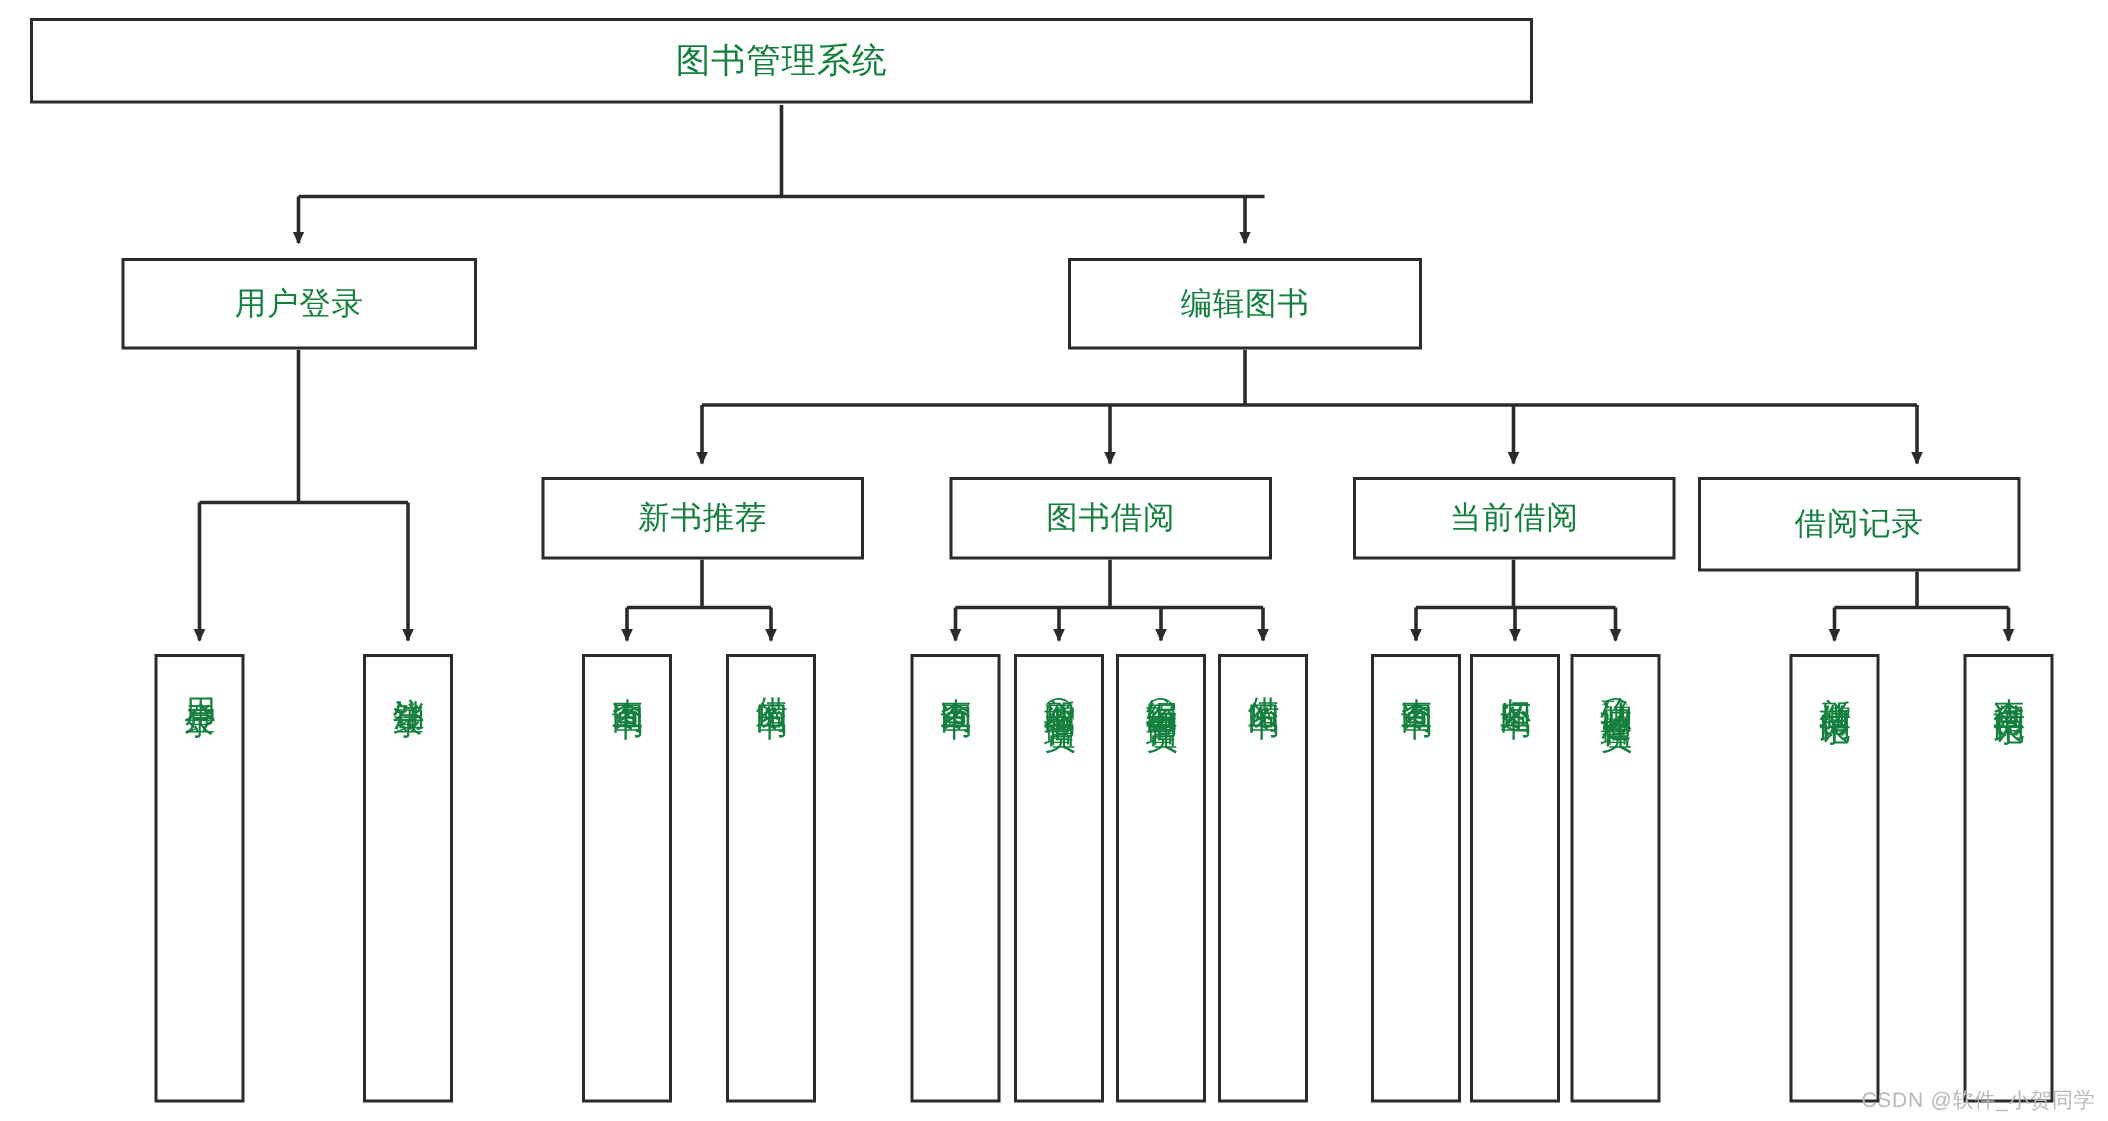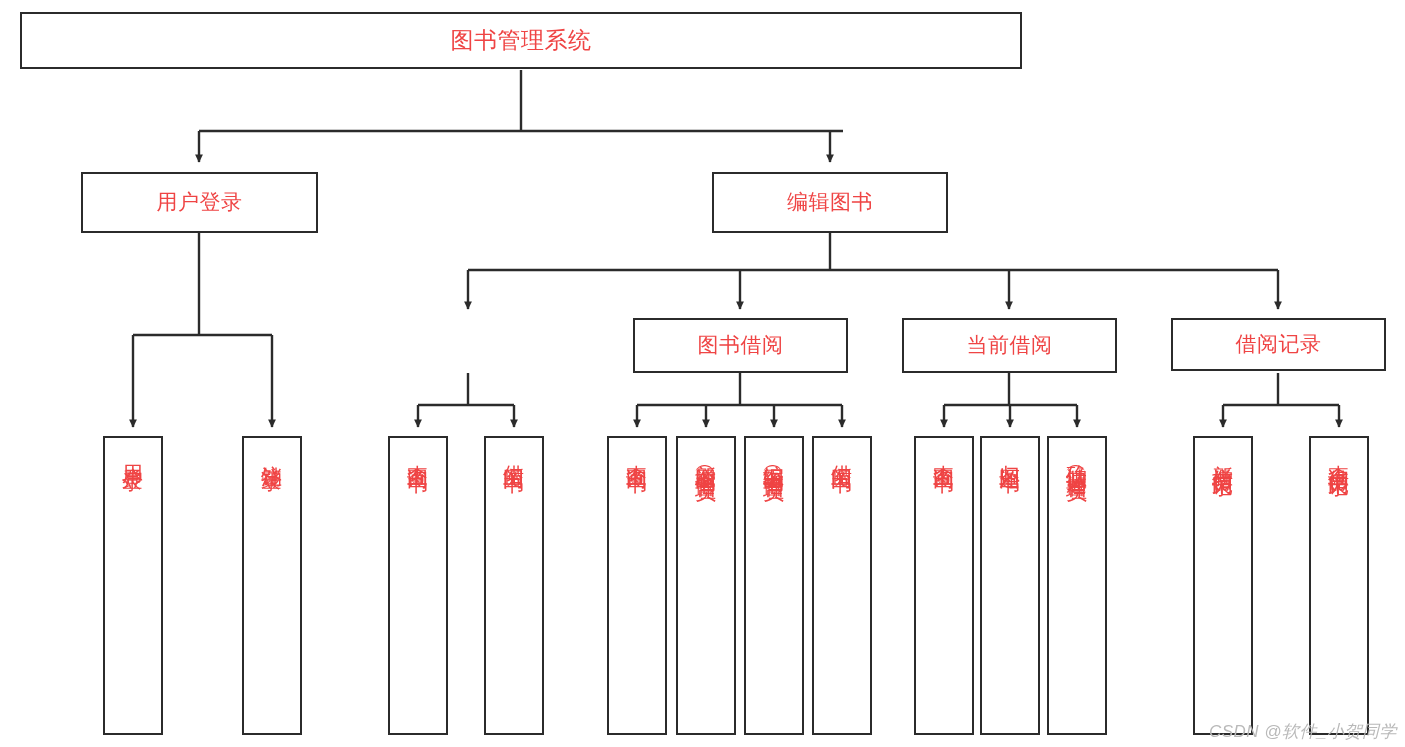--- a/index.html
+++ b/index.html
@@ -30,25 +30,26 @@
     position: absolute;
     box-sizing: border-box;
     background: #ffffff;
     border: 2.2px solid #2b2b2b;
     display: flex;
     align-items: center;
     justify-content: center;
     z-index: 3;
   }
   .node .label {
-    color: #ef4444;
+    color: #15803d;
     line-height: 1.18;
     text-align: center;
     white-space: pre;
     letter-spacing: 0.5px;
+    font-family: Liberation Serif, serif;
   }
   .node.horiz .label {
     font-size: 21px;
   }
   .node.root .label {
     font-size: 23px;
   }
   .node.vert {
     align-items: flex-start;
     justify-content: center;
@@ -59,26 +60,25 @@
     text-orientation: upright;
     font-size: 21px;
     letter-spacing: 2.5px;
     line-height: 1;
     white-space: nowrap;
   }
   #watermark {
     position: absolute;
     right: 8px;
     bottom: 4px;
-    font-size: 17px;
+    font-size: 14px;
     color: #b9b9b9;
     letter-spacing: 0.5px;
     z-index: 6;
     white-space: nowrap;
-    font-style: italic;
   }
 </style>
 </head>
 <body>
 
 <div id="diagram-canvas">
 
   <svg id="edge-layer" viewBox="0 0 1405 747" xmlns="http://www.w3.org/2000/svg">
     <defs>
       <marker id="arrowhead" markerWidth="9" markerHeight="9" refX="7.6" refY="4.5" orient="auto" markerUnits="userSpaceOnUse">
@@ -133,27 +133,30 @@
     <span class="label">图书管理系统</span>
   </div>
 
   <div class="node horiz" style="left:81px; top:172px; width:237px; height:61px;">
     <span class="label">用户登录</span>
   </div>
   <div class="node horiz" style="left:712px; top:172px; width:236px; height:61px;">
     <span class="label">编辑图书</span>
   </div>
 
+  <div class="node horiz" style="left:361px; top:318px; width:215px; height:55px;">
+    <span class="label">新书推荐</span>
+  </div>
   <div class="node horiz" style="left:902px; top:318px; width:215px; height:55px;">
     <span class="label">当前借阅</span>
   </div>
   <div class="node horiz" style="left:633px; top:318px; width:215px; height:55px;">
     <span class="label">图书借阅</span>
   </div>
-  <div class="node horiz" style="left:1171px; top:318px; width:215px; height:53px;">
+  <div class="node horiz" style="left:1132px; top:318px; width:215px; height:63px;">
     <span class="label">借阅记录</span>
   </div>
 
   <div class="node vert" style="left:103px; top:436px; width:60px; height:299px;">
     <span class="label">用户登录</span>
   </div>
   <div class="node vert" style="left:242px; top:436px; width:60px; height:299px;">
     <span class="label">注销登录</span>
   </div>
 

